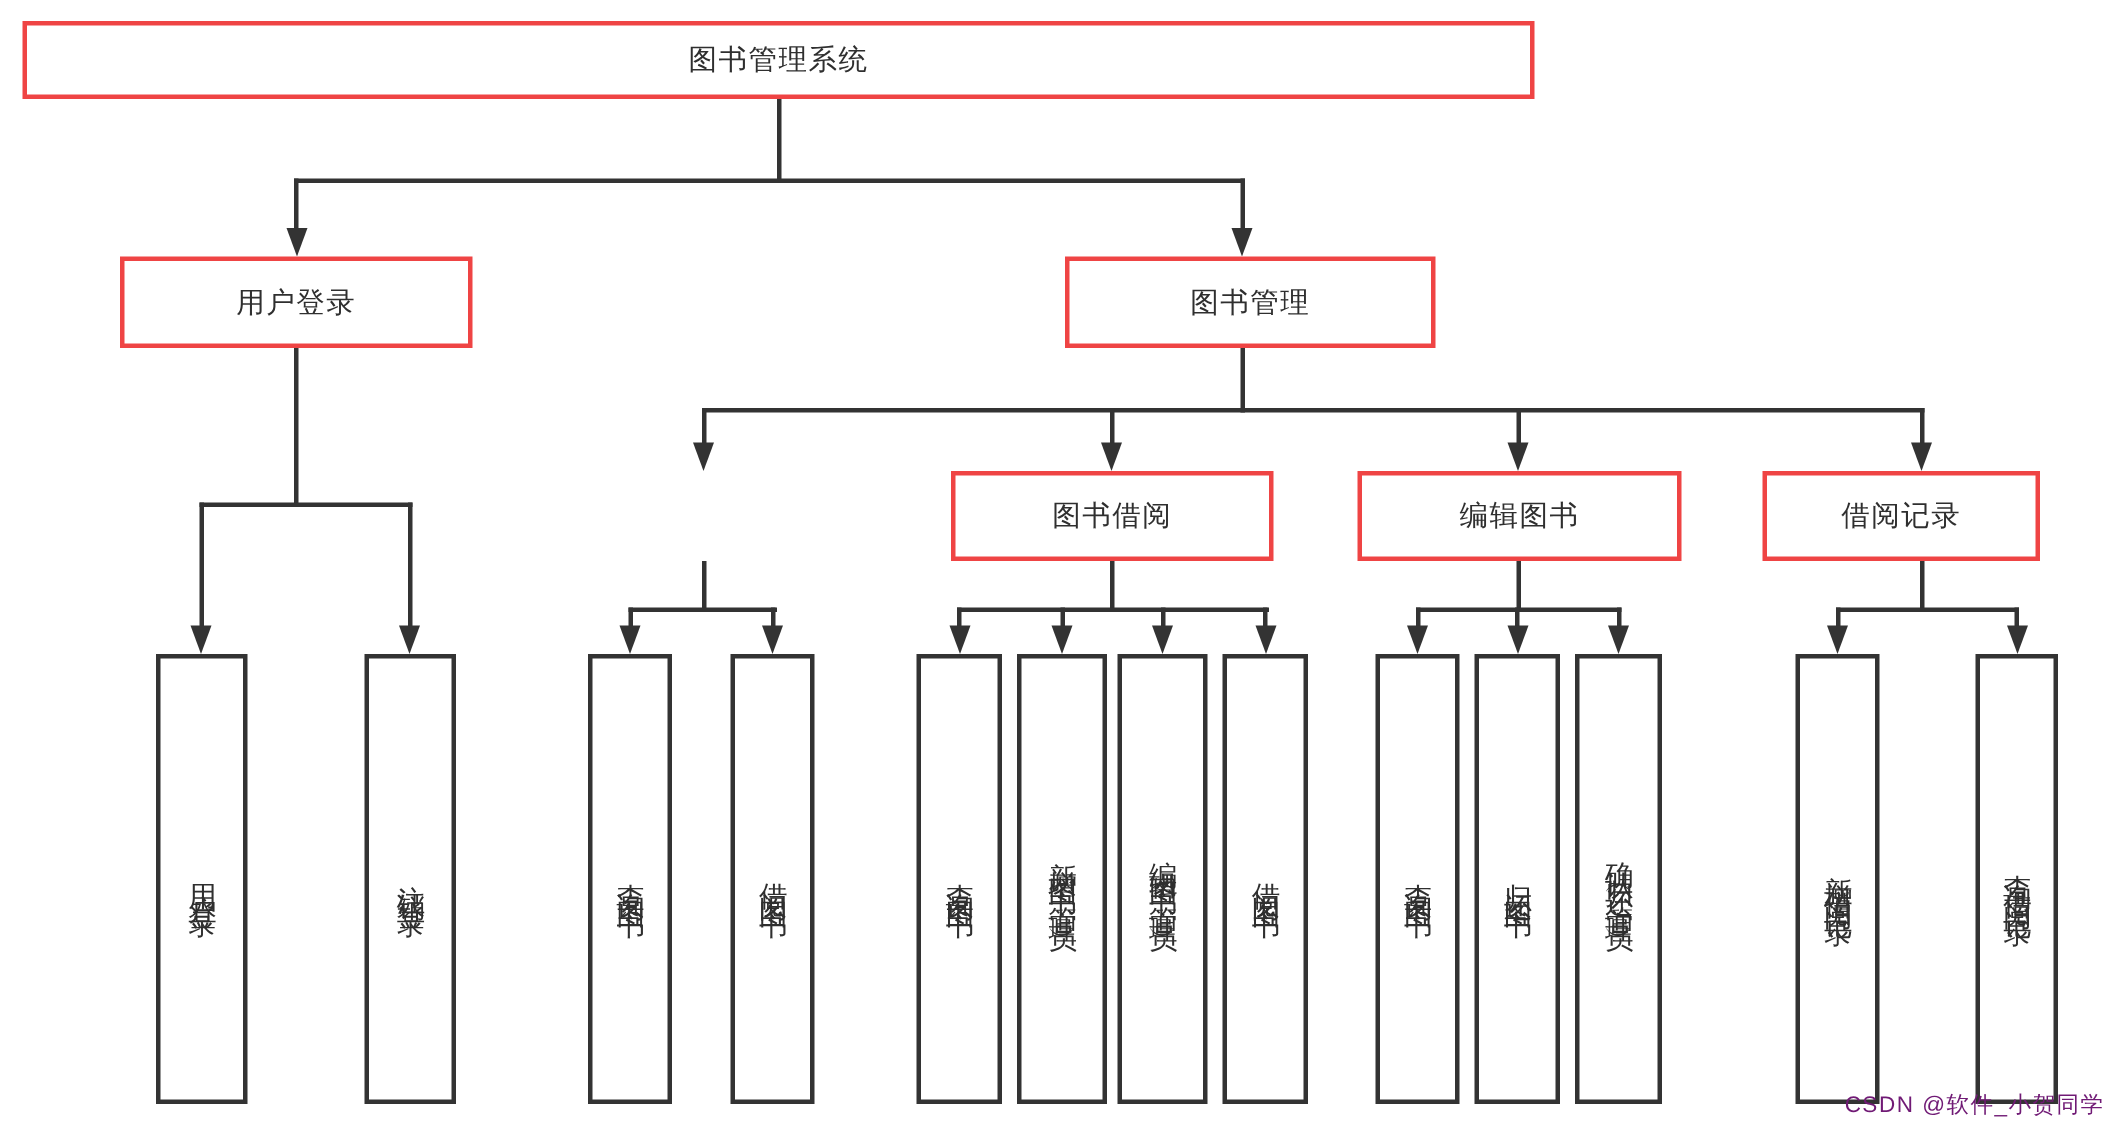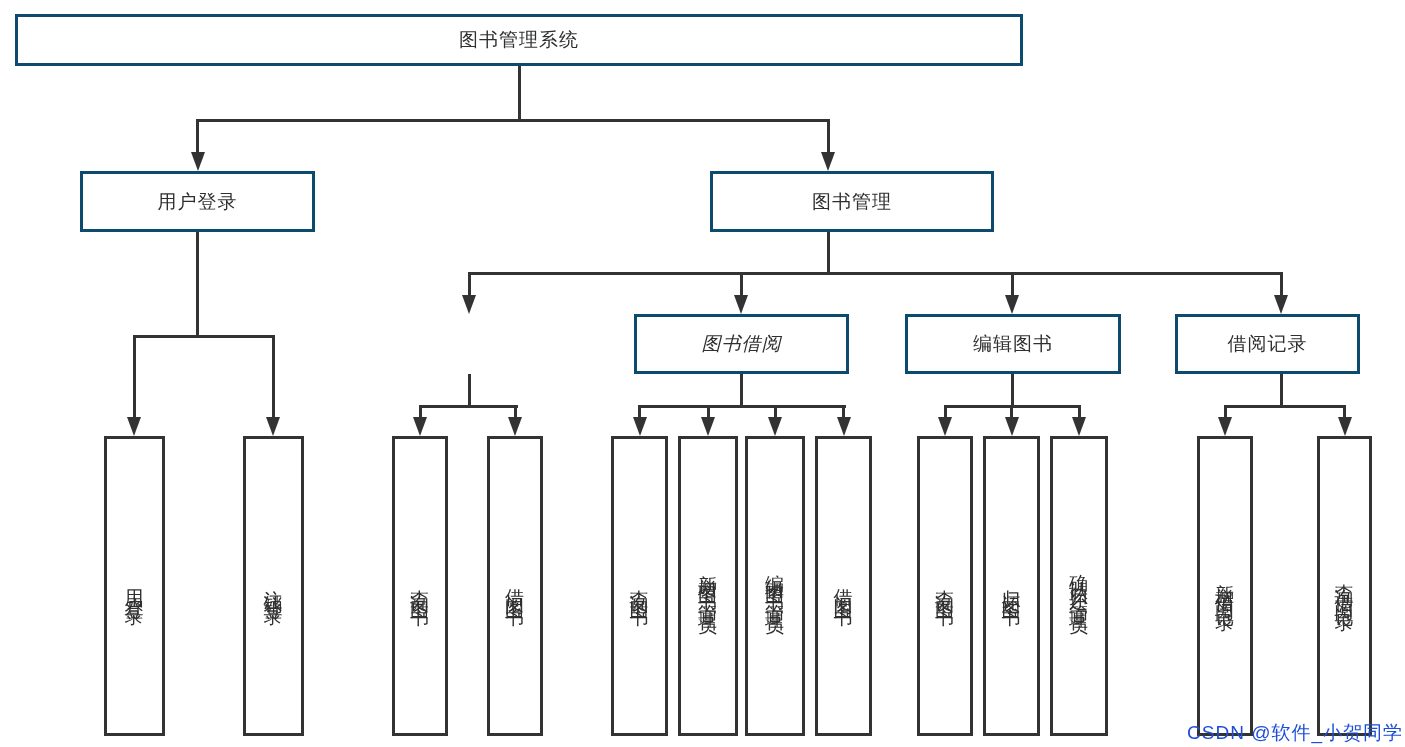--- a/index.html
+++ b/index.html
@@ -8,21 +8,21 @@
     width: 1405px;
     height: 747px;
     background: #ffffff;
     font-family: "Liberation Sans", "DejaVu Sans", sans-serif;
     overflow: hidden;
   }
   .hnode {
     position: absolute;
     box-sizing: border-box;
     background: #ffffff;
-    border: 3px solid #0c4a6e;
+    border: 3px solid #ef4444;
     display: flex;
     align-items: center;
     justify-content: center;
     font-size: 19px;
     color: #2f2f2f;
     letter-spacing: 1px;
     z-index: 2;
   }
   .vnode {
     position: absolute;
@@ -56,22 +56,22 @@
     height: 0;
     border-left: 7px solid transparent;
     border-right: 7px solid transparent;
     border-top: 19px solid #333333;
     z-index: 1;
   }
   .watermark {
     position: absolute;
     right: 2px;
     bottom: 1px;
-    font-size: 19px;
-    color: #1d4ed8;
+    font-size: 15px;
+    color: #701a75;
     letter-spacing: 1px;
     z-index: 3;
     white-space: nowrap;
   }
 </style>
 </head>
 <body>
 
 <div class="canvas">
 
@@ -82,21 +82,21 @@
   <div class="line" style="left:517.5px;top:66px;width:3px;height:56px;"></div>
   <div class="line" style="left:196px;top:119px;width:634px;height:3px;"></div>
   <div class="line" style="left:196px;top:119px;width:3px;height:36px;"></div>
   <div class="arrow" style="left:190.5px;top:152px;"></div>
   <div class="line" style="left:826.5px;top:119px;width:3px;height:36px;"></div>
   <div class="arrow" style="left:821px;top:152px;"></div>
 
   <div class="hnode" style="left:80px;top:171px;width:235px;height:61px;">
     <span>用户登录</span>
   </div>
-  <div class="hnode" style="left:710px;top:171px;width:284px;height:61px;">
+  <div class="hnode" style="left:710px;top:171px;width:247px;height:61px;">
     <span>图书管理</span>
   </div>
 
   <div class="line" style="left:196px;top:232px;width:3px;height:106px;"></div>
   <div class="line" style="left:132.5px;top:335px;width:142px;height:3px;"></div>
   <div class="line" style="left:132.5px;top:335px;width:3px;height:85px;"></div>
   <div class="arrow" style="left:127px;top:417px;"></div>
   <div class="line" style="left:271.5px;top:335px;width:3px;height:85px;"></div>
   <div class="arrow" style="left:266px;top:417px;"></div>
 
@@ -104,21 +104,21 @@
   <div class="line" style="left:467.5px;top:272px;width:815px;height:3px;"></div>
   <div class="line" style="left:467.5px;top:272px;width:3px;height:26px;"></div>
   <div class="arrow" style="left:462px;top:295px;"></div>
   <div class="line" style="left:739.5px;top:272px;width:3px;height:26px;"></div>
   <div class="arrow" style="left:734px;top:295px;"></div>
   <div class="line" style="left:1010.5px;top:272px;width:3px;height:26px;"></div>
   <div class="arrow" style="left:1005px;top:295px;"></div>
   <div class="line" style="left:1279.5px;top:272px;width:3px;height:26px;"></div>
   <div class="arrow" style="left:1274px;top:295px;"></div>
 
-  <div class="hnode" style="left:634px;top:314px;width:215px;height:60px;font-style:italic;">
+  <div class="hnode" style="left:634px;top:314px;width:215px;height:60px;">
     <span>图书借阅</span>
   </div>
   <div class="hnode" style="left:905px;top:314px;width:216px;height:60px;">
     <span>编辑图书</span>
   </div>
   <div class="hnode" style="left:1175px;top:314px;width:185px;height:60px;">
     <span>借阅记录</span>
   </div>
 
   <div class="line" style="left:467.5px;top:374px;width:3px;height:34px;"></div>

